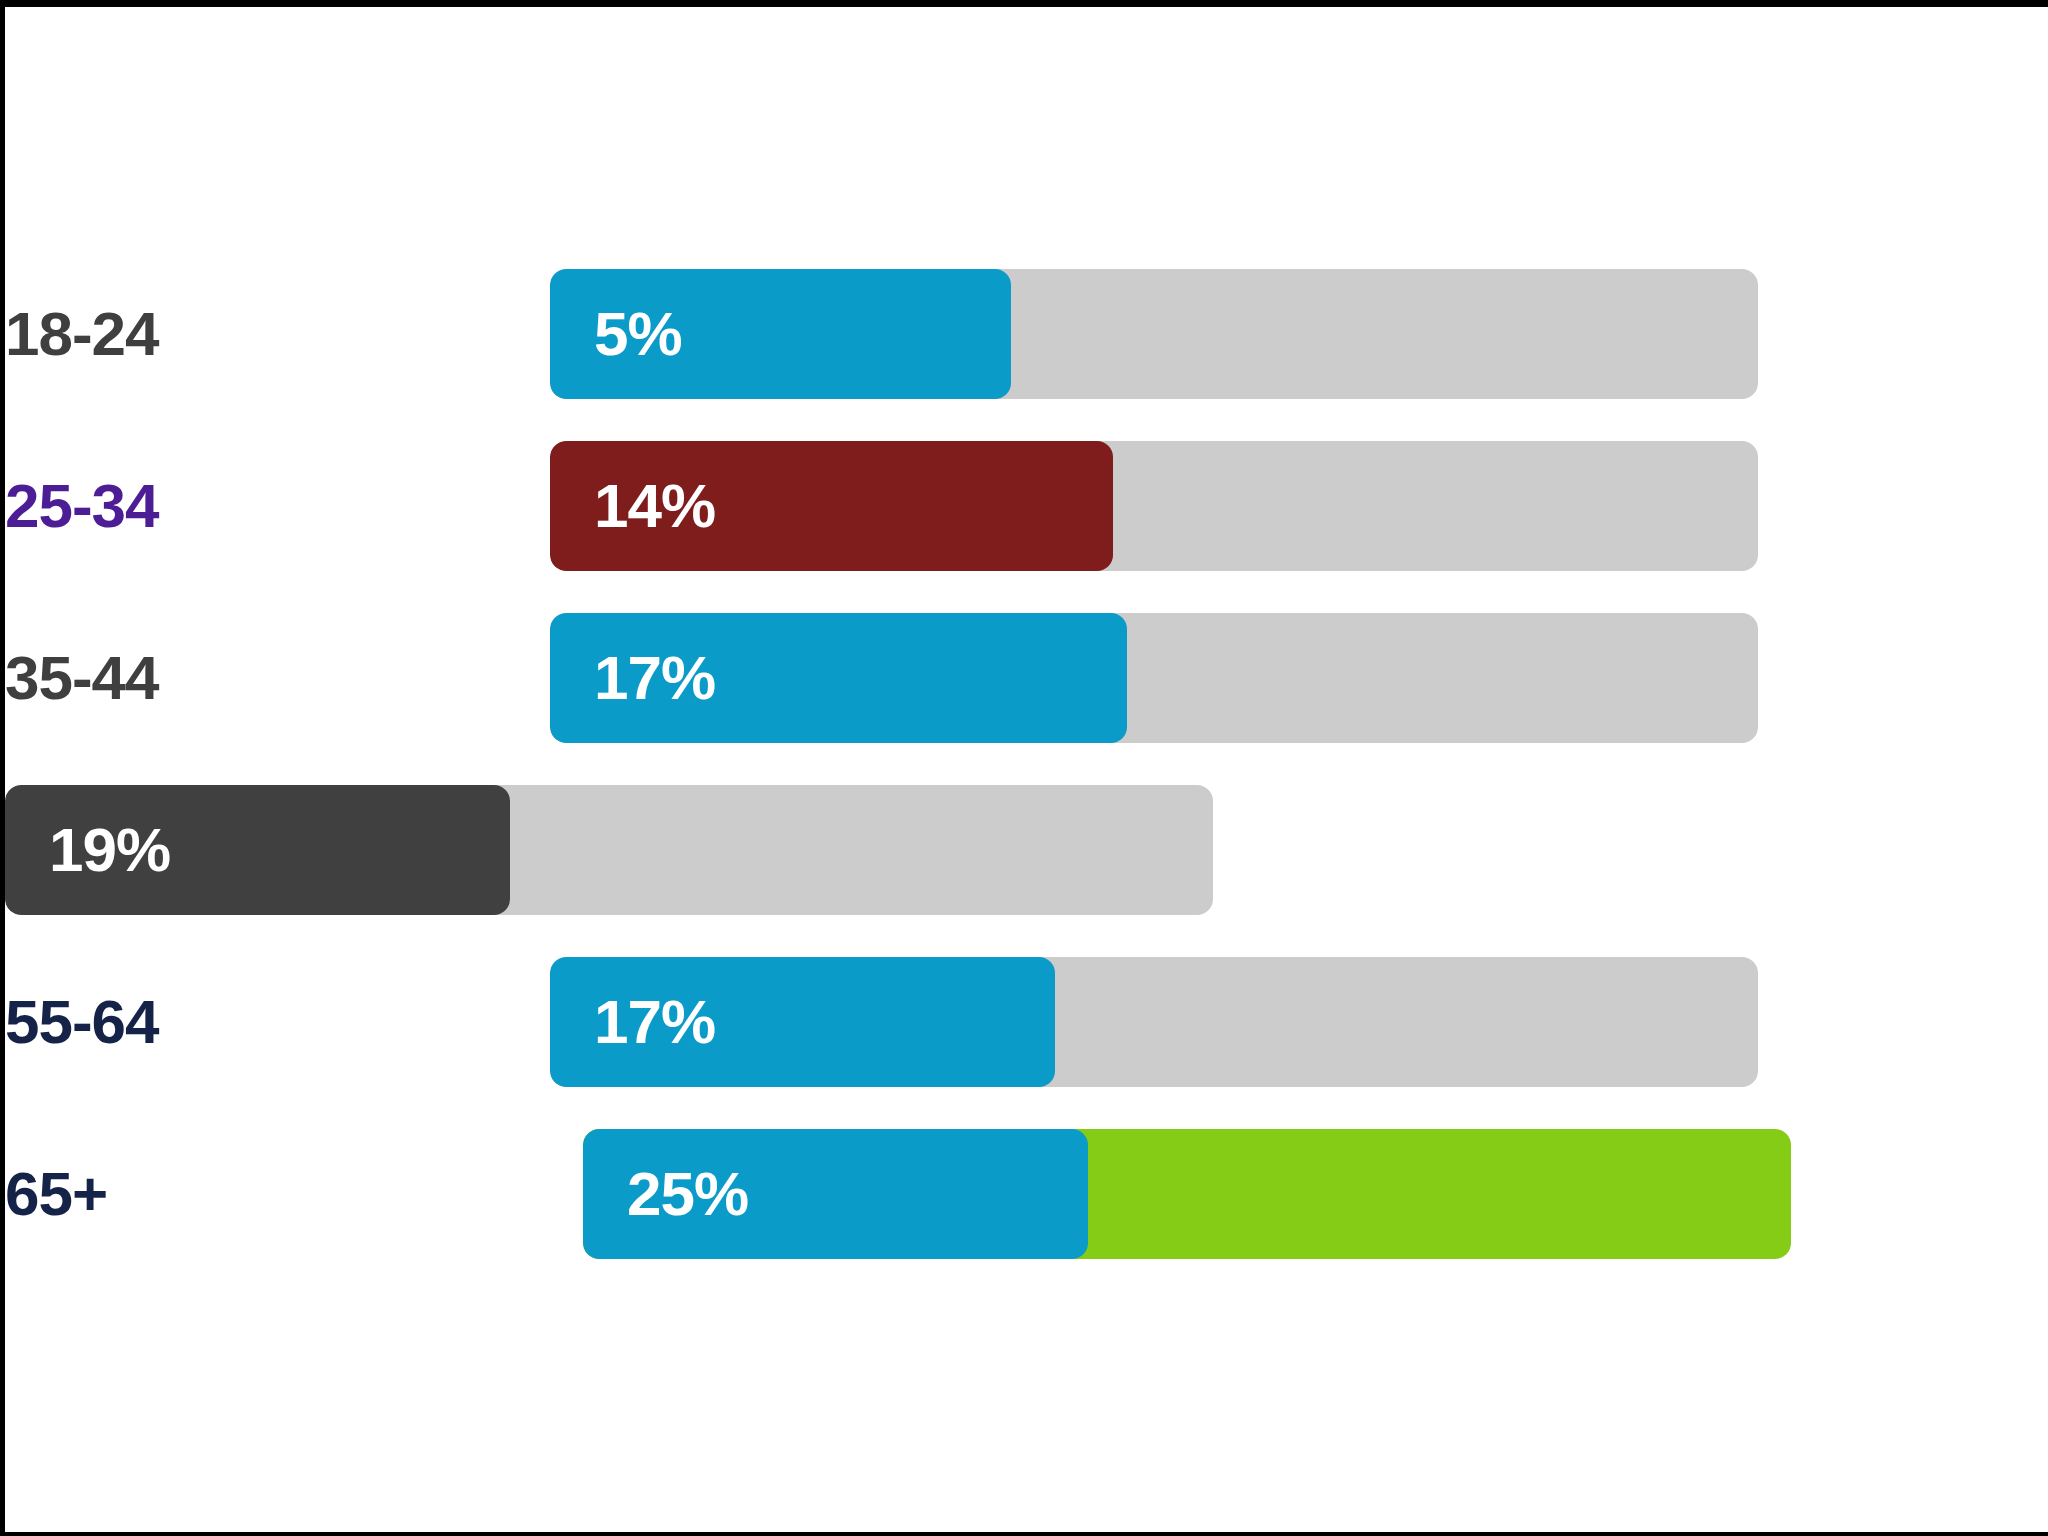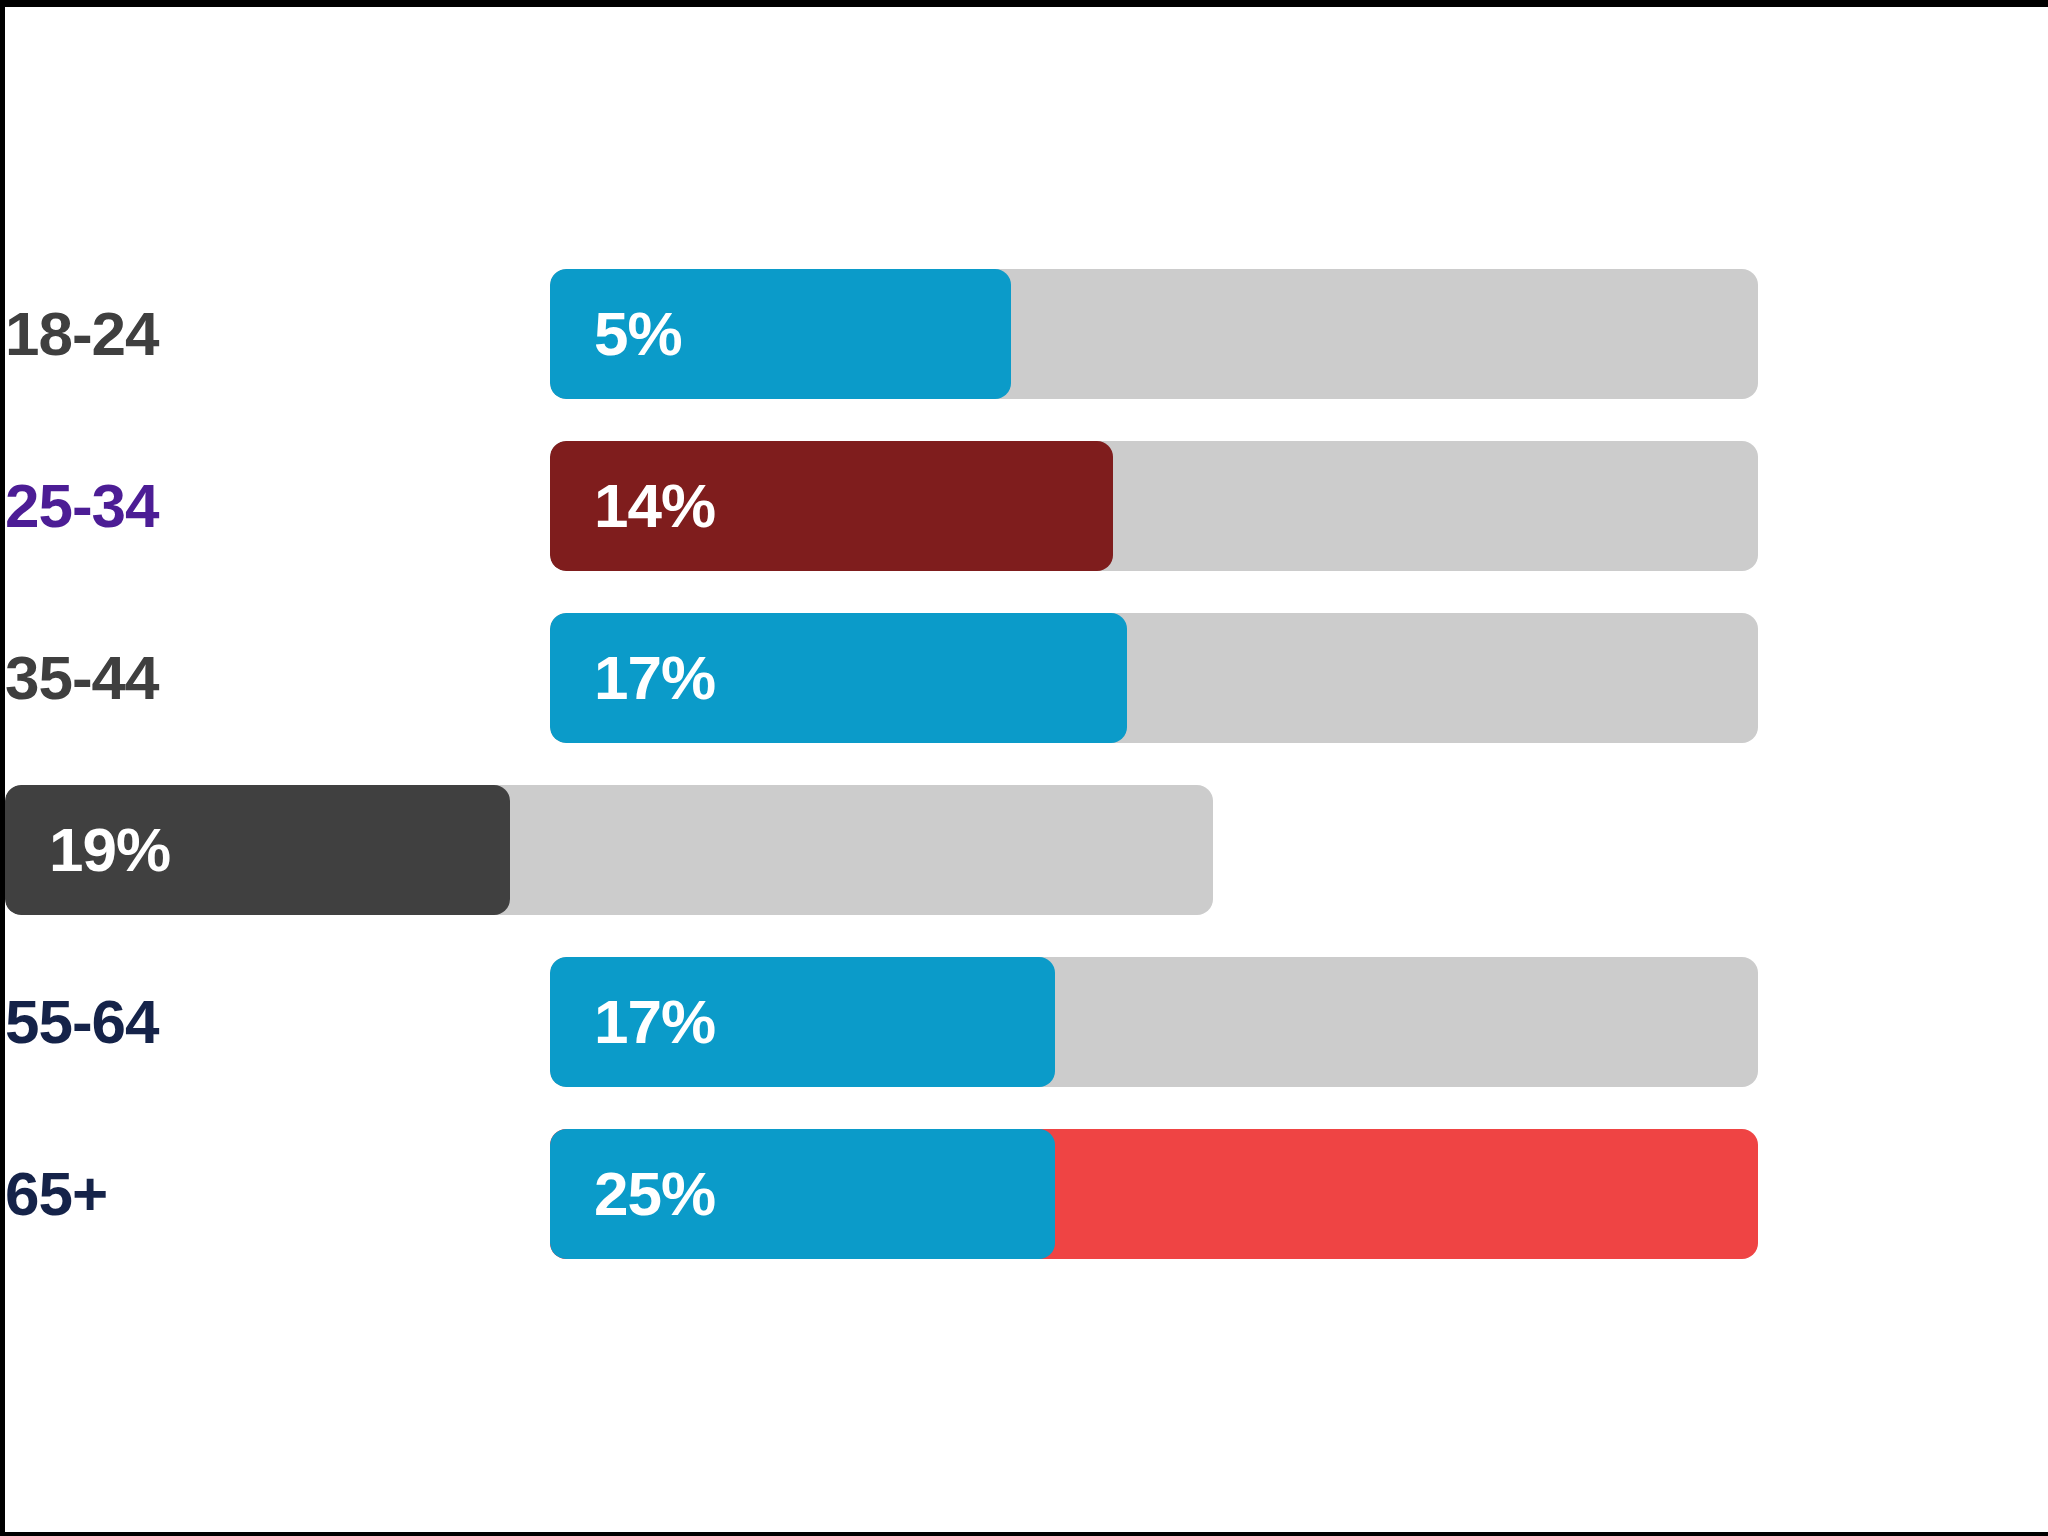--- a/index.html
+++ b/index.html
@@ -52,21 +52,21 @@
     width: 1790px;
     height: 1040px;
   }
 
   .chart-row {
     display: flex;
     align-items: center;
     height: 130px;
     margin-bottom: 42px;
   }
-  .chart-row:last-child { margin-bottom: 0; }
+  .chart-row:last-child { margin-bottom: 0; gap: 33px; }
 
   .row-label {
     width: 545px;
     text-align: left;
     padding-right: 36px;
     box-sizing: border-box;
     font-size: 62px;
     font-weight: bold;
     letter-spacing: -1px;
     line-height: 1;
@@ -154,21 +154,21 @@
       <div class="row-label accent-navy" style="color: rgb(21, 35, 73);">55-64</div>
       <div class="bar-track" style="background: rgb(204, 204, 204);">
         <div class="bar-fill" style="width: 41.8%; background: rgb(11, 155, 201);">
           <span class="bar-value" style="color: rgb(255, 255, 255);">17%</span>
         </div>
       </div>
     </div>
 
     <div class="chart-row">
       <div class="row-label accent-navy" style="color: rgb(21, 35, 73);">65+</div>
-      <div class="bar-track" style="background: #ef4444;">
+      <div class="bar-track" style="background: #84cc16;">
         <div class="bar-fill" style="width: 41.8%; background: rgb(11, 155, 201);">
           <span class="bar-value" style="color: rgb(255, 255, 255);">25%</span>
         </div>
       </div>
     </div>
 
   </div>
 </div>
 
 </body></html>

